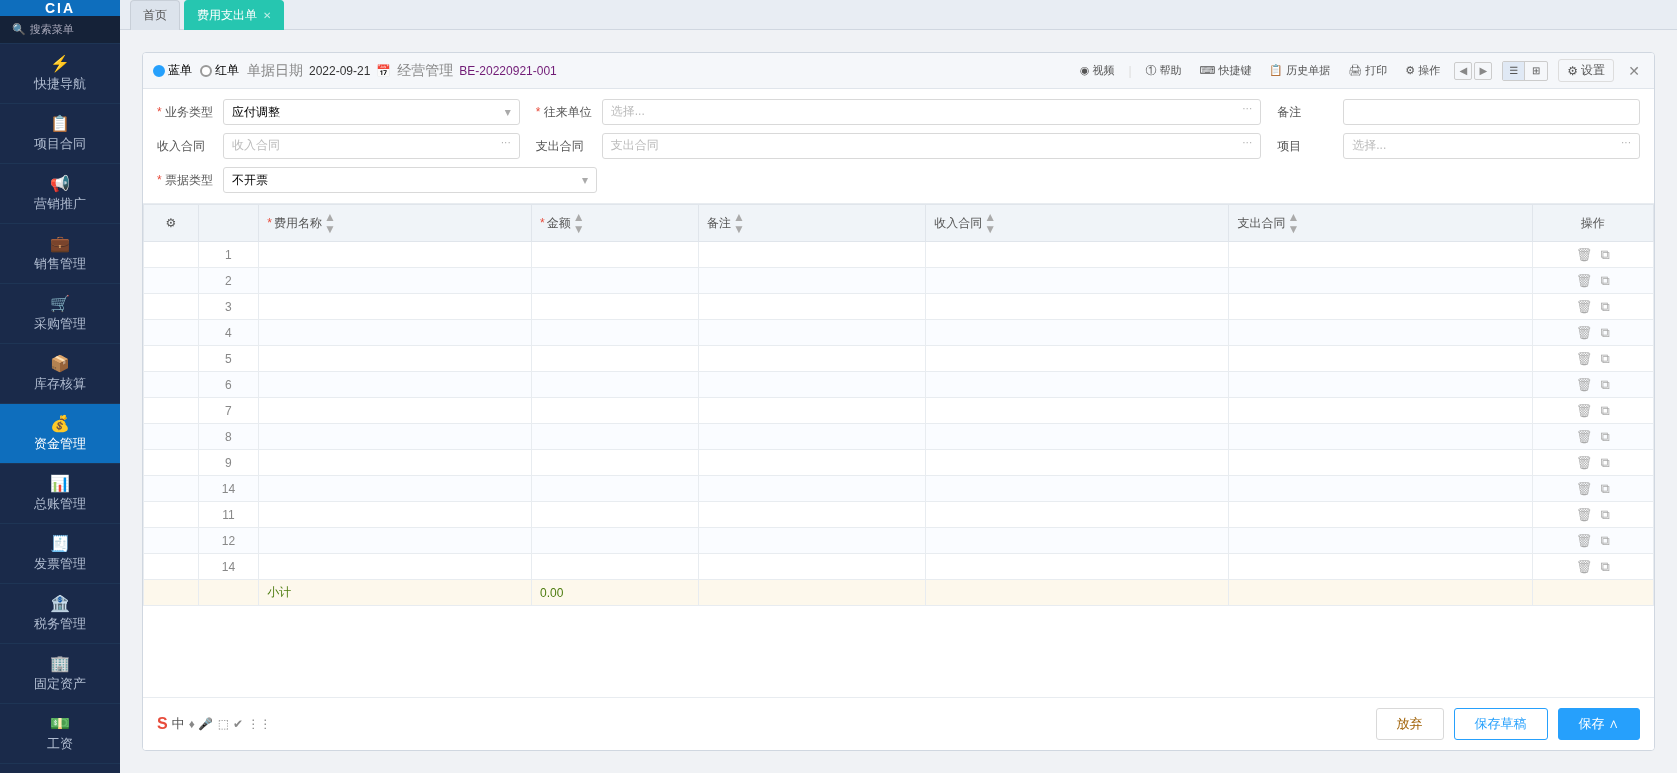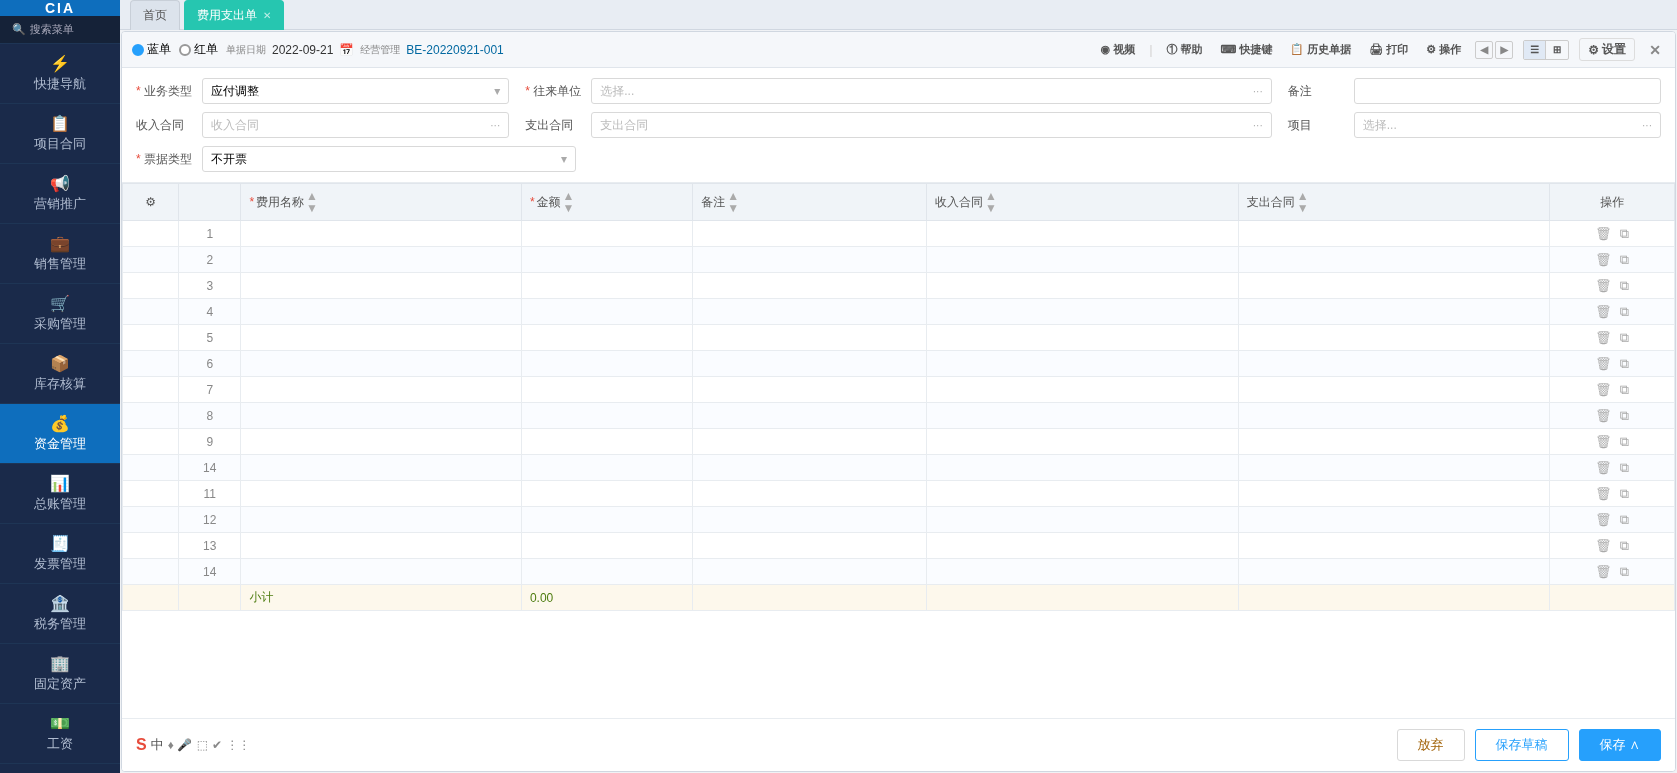--- a/index.html
+++ b/index.html
@@ -89,21 +89,21 @@
       background: #26c6b0;
       color: white;
       border-color: #26c6b0;
     }
     .tab .close-btn { font-size: 10px; opacity: 0.7; }
 
     
     .window {
       flex: 1;
       background: white;
-      margin: 1px;
+      margin: 22px;
       border: 1px solid #d0d7e0;
       border-radius: 4px;
       display: flex;
       flex-direction: column;
       overflow: hidden;
     }
     .window-header {
       background: #f5f7fa;
       border-bottom: 1px solid #e0e5eb;
       display: flex;
@@ -116,40 +116,39 @@
     .window-header-left {
       display: flex;
       align-items: center;
       gap: 8px;
     }
     .window-header-right {
       display: flex;
       align-items: center;
       gap: 10px;
       color: #555;
-      font-weight: bold;
     }
     .window-close-btn {
       width: 20px; height: 20px;
       display: flex; align-items: center; justify-content: center;
       cursor: pointer; color: #888; font-size: 14px;
     }
     .radio-group { display: flex; align-items: center; gap: 8px; }
     .radio-item { display: flex; align-items: center; gap: 3px; cursor: pointer; }
     .radio-dot {
       width: 12px; height: 12px; border-radius: 50%;
       border: 2px solid #999;
       background: white;
     }
     .radio-dot.active { border-color: #26a0fc; background: #26a0fc; }
     .field-info { display: flex; align-items: center; gap: 6px; color: #555; }
-    .field-label { color: #888; font-size: 10px; }
+    .field-label { color: #888; font-size: 14px; }
     .date-value { color: #333; font-weight: 500; }
     .calendar-icon { color: #26a0fc; cursor: pointer; }
-    .doc-number { color: #0369a1; }
+    .doc-number { color: #701a75; }
     .toolbar-action {
       display: flex; align-items: center; gap: 3px;
       cursor: pointer; color: #555; font-size: 11px;
       padding: 2px 4px;
     }
     .set-btn {
       border: 1px solid #ddd; border-radius: 3px;
       padding: 2px 8px; cursor: pointer;
       display: flex; align-items: center; gap: 3px;
       color: #555; font-size: 11px;
@@ -183,21 +182,21 @@
     }
     .required { color: #e74c3c; }
     .field-input {
       flex: 1;
       border: 1px solid #d9d9d9;
       border-radius: 3px;
       padding: 3px 8px;
       height: 26px;
       color: #333;
       display: flex;
-      align-items: center;
+      align-items: flex-start;
       justify-content: space-between;
     }
     .field-input .more-btn { color: #aaa; cursor: pointer; font-size: 10px; }
     .field-placeholder { color: #bbb; }
     .select-field {
       flex: 1;
       border: 1px solid #d9d9d9;
       border-radius: 3px;
       height: 26px;
       display: flex;
@@ -759,35 +758,20 @@
     <td></td>
     <td class="ops-cell">
       <div class="ops-icons">
         <span class="op-icon">🗑</span>
         <span class="op-icon">⧉</span>
       </div>
     </td>
   </tr>
               <tr>
     <td class="row-num"></td>
-    <td class="row-num">13</td>
-    <td></td>
-    <td></td>
-    <td></td>
-    <td></td>
-    <td></td>
-    <td class="ops-cell">
-      <div class="ops-icons">
-        <span class="op-icon">🗑</span>
-        <span class="op-icon">⧉</span>
-      </div>
-    </td>
-  </tr>
-              <tr>
-    <td class="row-num"></td>
     <td class="row-num">14</td>
     <td></td>
     <td></td>
     <td></td>
     <td></td>
     <td></td>
     <td class="ops-cell">
       <div class="ops-icons">
         <span class="op-icon">🗑</span>
         <span class="op-icon">⧉</span>

